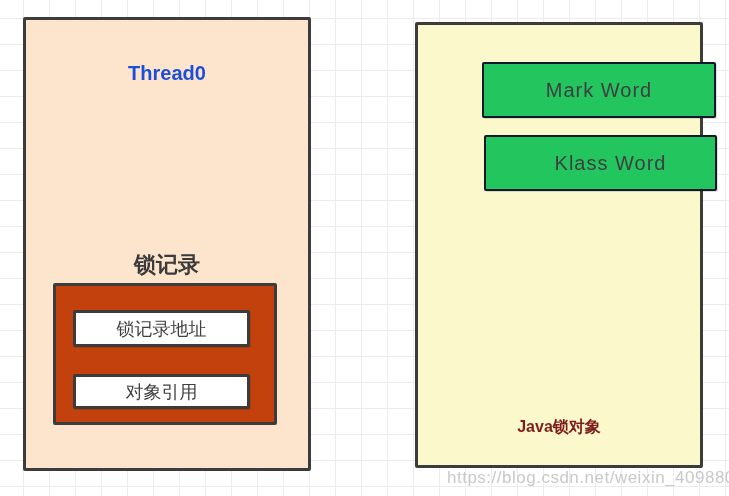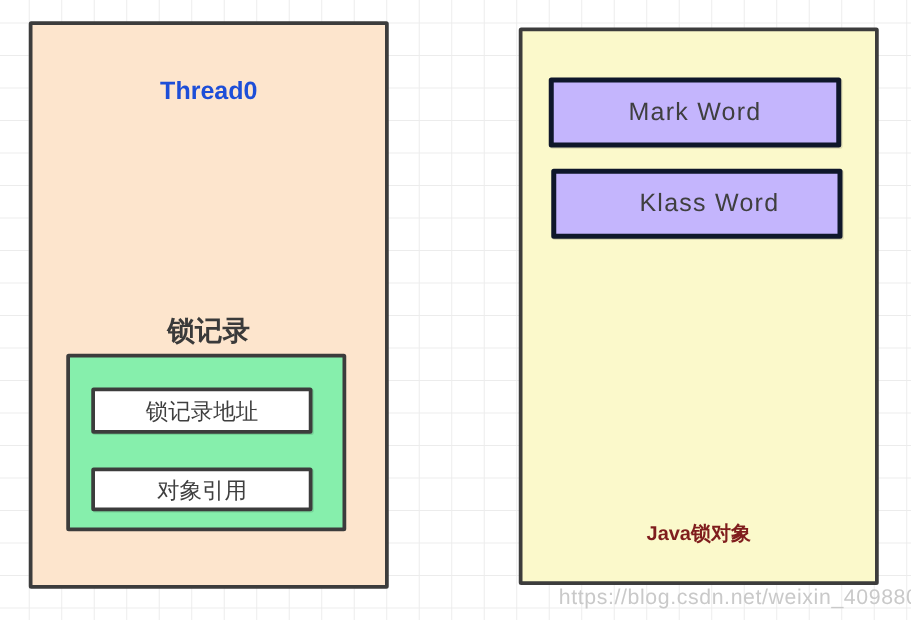--- a/index.html
+++ b/index.html
@@ -42,21 +42,21 @@
     top: 230px; left: 0; width: 100%;
     text-align: center;
     font-size: 22px;
     font-weight: 700;
     color: #3a3a3a;
   }
   .lock-record-container {
     position: absolute;
     left: 27px; top: 263px;
     width: 224px; height: 142px;
-    background: #86efac;
+    background: #c2410c;
     border: 3px solid #3c3c3c;
     border-radius: 2px;
   }
   .lock-item {
     position: absolute;
     left: 17px;
     width: 177px;
     background: #ffffff;
     border: 3px solid #3c3c3c;
     border-radius: 2px;
@@ -74,30 +74,31 @@
   .object-box {
     position: absolute;
     left: 415px; top: 22px;
     width: 288px; height: 446px;
     background: #fbf9cb;
     border: 3px solid #3c3c3c;
     border-radius: 2px;
   }
   .field {
     position: absolute;
-    background: #c4b5fd;
-    border: 4px solid #0f172a;
+    background: #22c55e;
+    border: 2px solid #0f172a;
     border-radius: 2px;
     display: flex;
     align-items: center;
     justify-content: center;
     font-size: 20px;
     color: #3f3f3f;
     letter-spacing: 1px;
     box-shadow: 1px 1px 0 rgba(0,0,0,0.12);
+    margin-left: 43px;
   }
   .mark-word   { left: 21px; top: 37px;  width: 234px; height: 56px; }
   .klass-word  { left: 23px; top: 110px; width: 233px; height: 56px; padding-left: 20px; }
   .object-body { left: 22px; top: 183px; width: 239px; height: 172px; }
   .object-title {
     position: absolute;
     top: 392px; left: 0; width: 100%;
     text-align: center;
     font-size: 16px;
     font-weight: 700;

